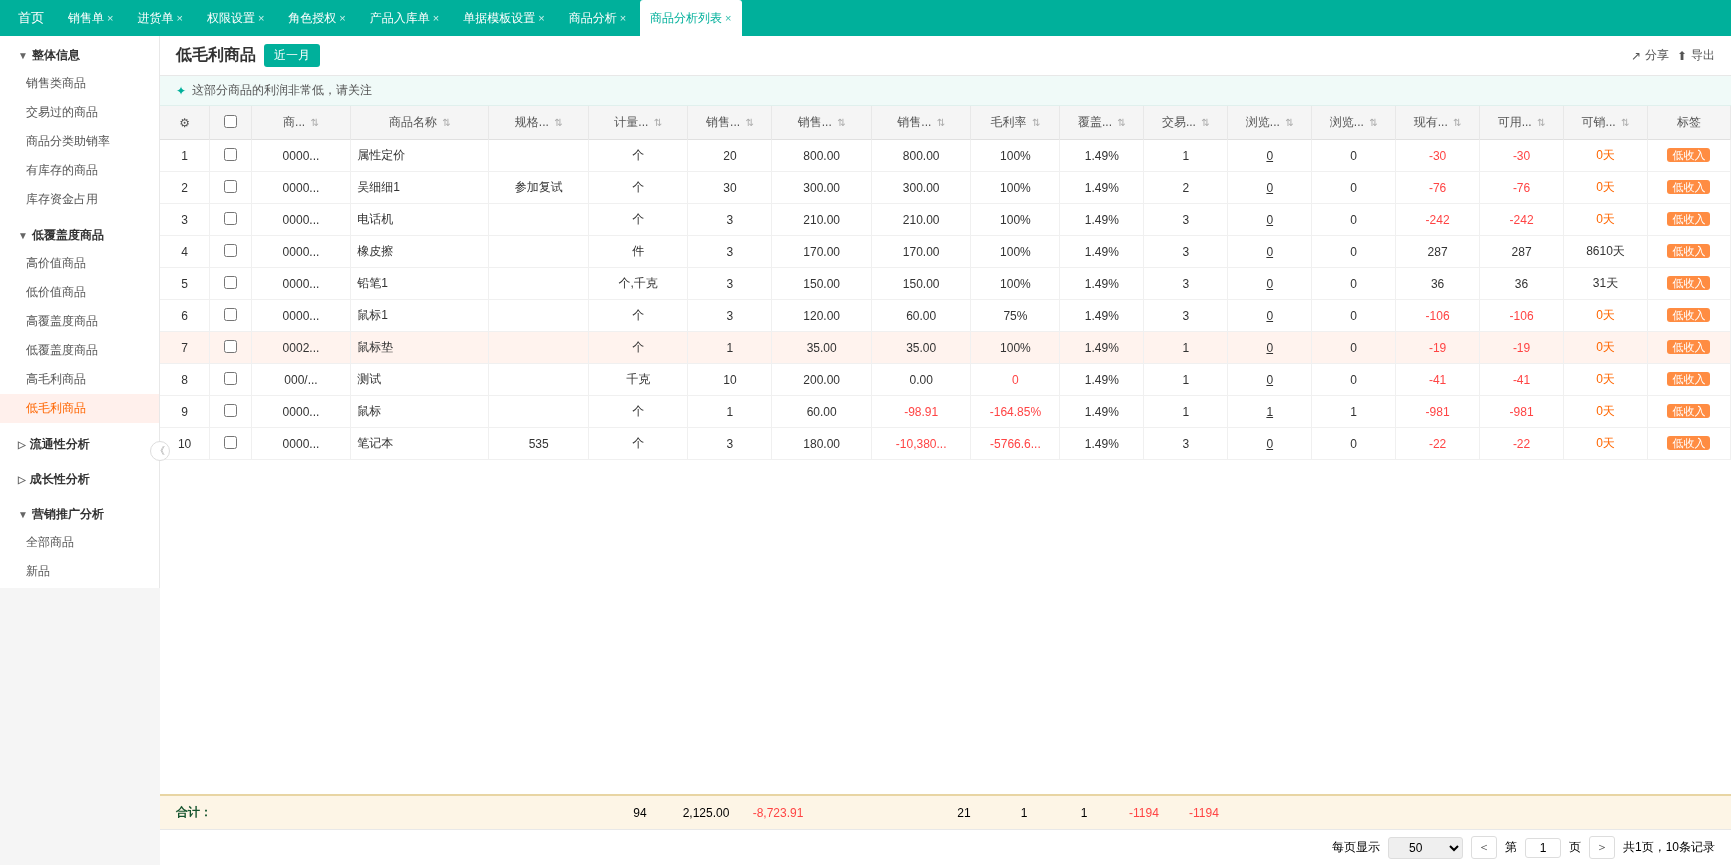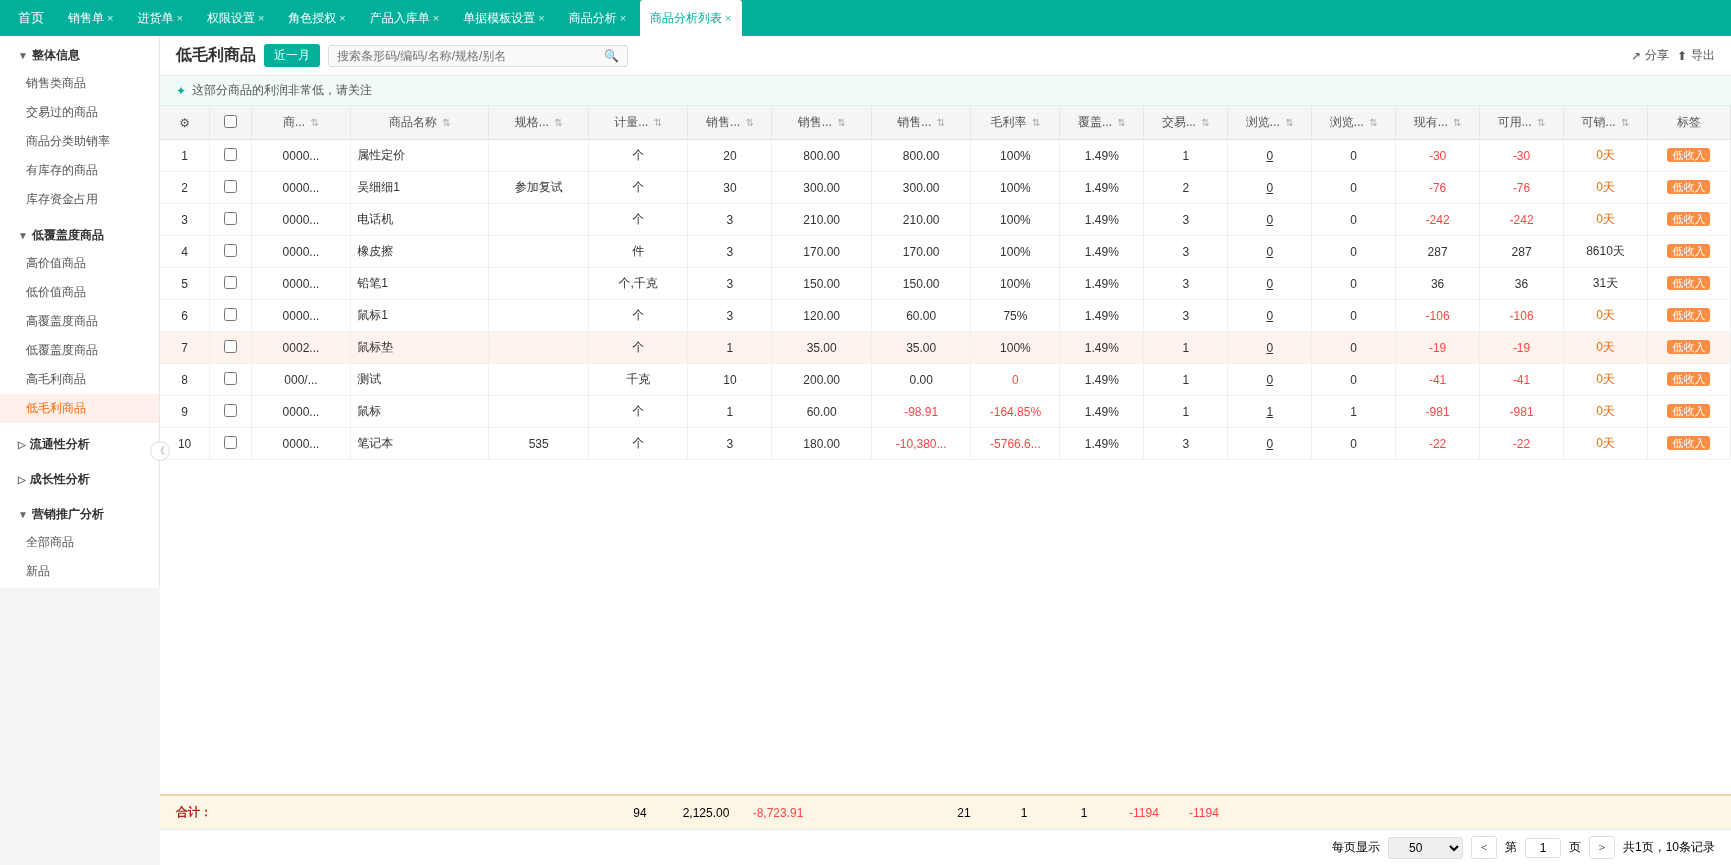--- a/index.html
+++ b/index.html
@@ -188,21 +188,21 @@
 
     
     .table-footer {
       background: #fdf5e6;
       border-top: 2px solid #e8d5a3;
       padding: 8px 16px;
       display: flex;
       align-items: center;
       font-size: 12px;
     }
-    .footer-label { font-weight: bold; color: #b91c1c; margin-right: 16px; }
+    .footer-label { font-weight: bold; color: #14532d; margin-right: 16px; }
 
     
     .pagination-bar {
       background: #fff;
       border-top: 1px solid #e8e8e8;
       padding: 6px 16px;
       display: flex;
       align-items: center;
       justify-content: flex-end;
       gap: 8px;
@@ -366,24 +366,20 @@
       </div>
     </div>
     <div class="sidebar-toggle">《</div>
   </div>
 
   <div class="content">
 
     <div class="page-header">
       <span class="page-title">低毛利商品</span>
       <button class="date-filter-btn">近一月</button>
-      <div class="search-box">
-        <input type="text" placeholder="搜索条形码/编码/名称/规格/别名" style="">
-        <span style="color:#aaa; cursor:pointer;">🔍</span>
-      </div>
       <div class="header-actions">
         <div class="action-btn">
           <span>↗</span>
           <span>分享</span>
         </div>
         <div class="action-btn">
           <span>⬆</span>
           <span>导出</span>
         </div>
       </div>

